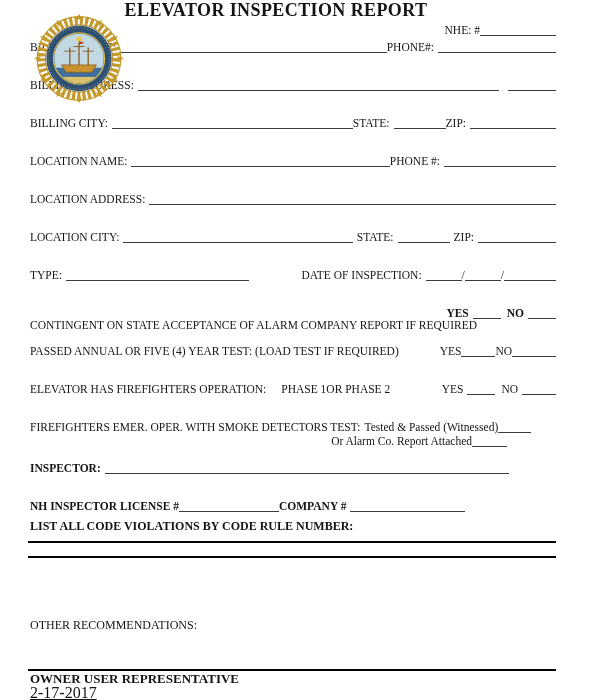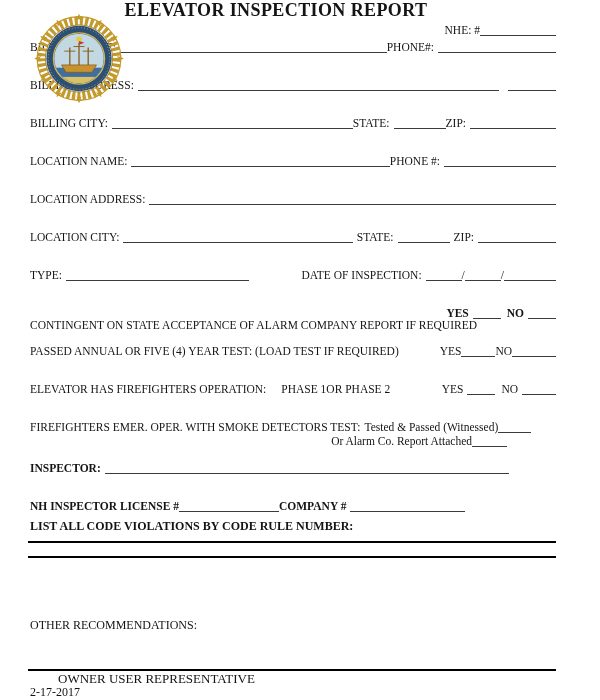--- a/index.html
+++ b/index.html
@@ -19,22 +19,22 @@
   .row{display:flex;align-items:flex-end;height:14px;margin-bottom:24px;font-size:11.5px;}
   .lbl{white-space:nowrap;margin-right:4px;}
   .lbl0{white-space:nowrap;margin-right:0;}
   .b{font-weight:bold;}
   .blank{border-bottom:1px solid #3b3b3b;height:12px;display:inline-block;}
   .fl{flex:1 1 auto;}
   .gap{display:inline-block;}
   .plain{font-size:11.5px;line-height:13px;height:13px;}
   .rule{border-top:2px solid #000;height:0;}
   .big{font-size:12px;}
-  .sig{font-size:13px;font-weight:normal;line-height:14px;margin-top:1px;margin-left:28px;}
-  .rev{font-size:12px;line-height:13px;}
+  .sig{font-size:13px;font-weight:bold;line-height:14px;margin-top:1px;}
+  .rev{font-size:16px;line-height:13px;text-decoration:underline;}
 </style>
 </head>
 <body>
 
 <div class="page">
 
   <div class="header">
     <div class="seal">
       <svg viewBox="0 0 100 100" width="92" height="97" aria-hidden="true">
         <defs>

